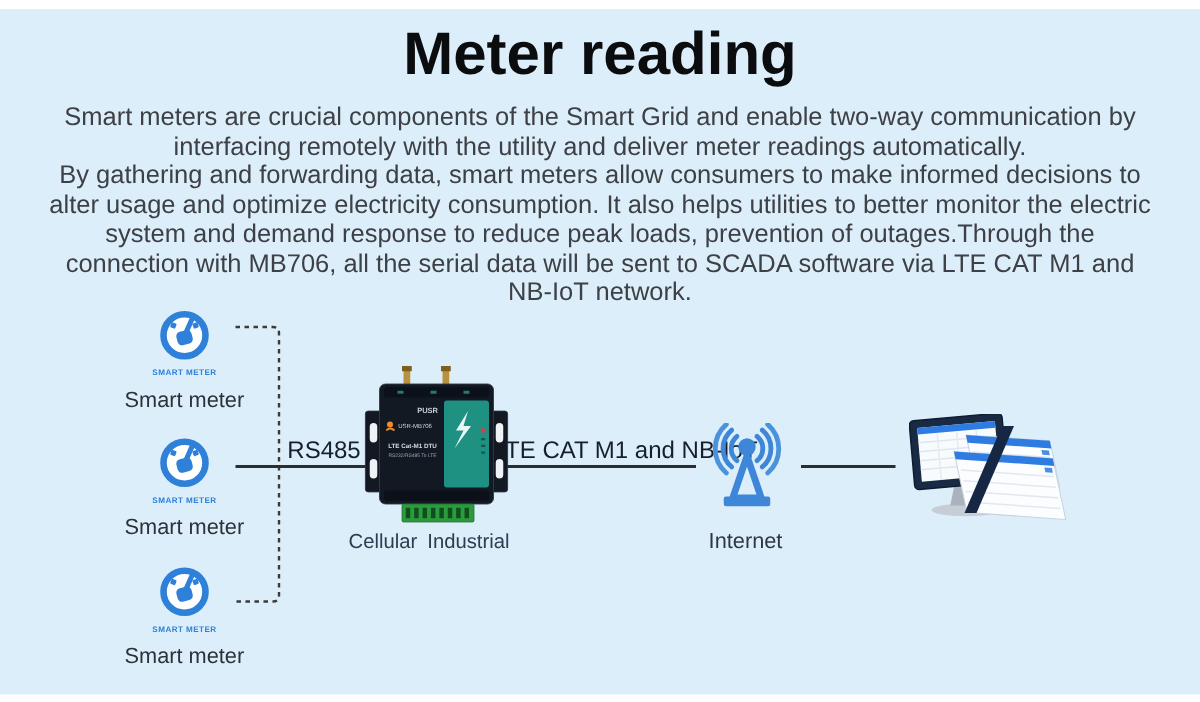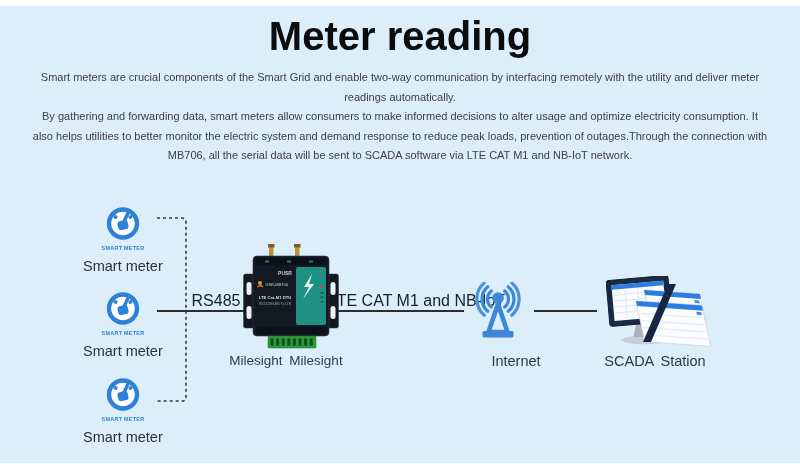--- a/index.html
+++ b/index.html
@@ -3,40 +3,40 @@
 <meta charset="utf-8">
 <style>
   html,body{margin:0;padding:0;}
   body{width:800px;height:468px;font-family:"Liberation Sans",sans-serif;background:#ffffff;}
   .page{position:relative;width:800px;height:468px;overflow:hidden;background:#ffffff;padding-left:43px;}
   .bg{position:absolute;left:0;top:6px;width:800px;height:457px;background:#ddeefb;}
 
   .title{position:absolute;top:13px;left:0;width:800px;text-align:center;
          font-size:40px;line-height:46px;font-weight:700;color:#0b0c0d;}
   .intro{position:absolute;top:68px;left:32px;width:736px;text-align:center;
-         font-size:11px;line-height:19.5px;color:#3d4045;}
+         font-size:17px;line-height:19.5px;color:#3d4045;}
   .intro p{margin:0;}
 
   .diagram-label{position:absolute;text-align:center;color:#2e3844;font-size:14.5px;white-space:nowrap;}
   .link-label{position:absolute;text-align:center;font-weight:400;font-size:16px;color:#15202c;white-space:nowrap;}
 
   .meter{position:absolute;width:58px;text-align:left;}
   .meter.m1{left:94px;top:206px;}
   .meter.m2{left:94px;top:291px;}
   .meter.m3{left:94px;top:377px;}
   .meter .meter-label{font-size:14.5px;color:#2c323a;margin-top:1px;white-space:nowrap;margin-left:-11px;width:80px;}
 
   .connectors{position:absolute;left:0;top:0;pointer-events:none;}
   .rs485-label{left:176px;top:292px;width:80px;}
   .lte-label{left:329px;top:292px;width:144px;}
 
   .router-icon-wrap{position:absolute;left:243px;top:243px;}
   .router-label{left:211px;top:352px;width:150px;font-size:13.5px;line-height:18px;color:#2e3c50;word-spacing:3px;white-space:normal;}
   .internet-icon-wrap{position:absolute;left:464px;top:282px;}
-  .internet-label{left:470px;top:353px;width:92px;}
+  .internet-label{left:451px;top:353px;width:92px;}
   .scada-icon-wrap{position:absolute;left:606px;top:276px;}
   .scada-label{left:585px;top:353px;width:140px;word-spacing:3px;}
 </style>
 </head>
 <body>
 
 <div class="page">
   <div class="bg"></div>
 
   <div class="title">Meter reading</div>
@@ -133,21 +133,21 @@
       <rect x="33.1" y="95.5" width="3" height="7" fill="#0f4f1c"></rect>
       <rect x="38.7" y="95.5" width="3" height="7" fill="#0f4f1c"></rect>
       <rect x="44.3" y="95.5" width="3" height="7" fill="#0f4f1c"></rect>
       <rect x="49.9" y="95.5" width="3" height="7" fill="#0f4f1c"></rect>
       <rect x="55.5" y="95.5" width="3" height="7" fill="#0f4f1c"></rect>
       <rect x="61.1" y="95.5" width="3" height="7" fill="#0f4f1c"></rect>
       <rect x="66.7" y="95.5" width="3" height="7" fill="#0f4f1c"></rect>
     </svg>
   </div>
   <div class="diagram-label router-label">
-    <div>Milesight Milesight</div>
+    <div>Cellular Industrial</div>
   </div>
 
   <div class="internet-icon-wrap">
     <svg width="68" height="64" viewBox="0 0 68 64">
       <path d="M27.3 8.9 A10.5 10.5 0 0 0 27.3 25.1" fill="none" stroke="#3d86d8" stroke-width="3.2" stroke-linecap="round"></path>
       <path d="M23.8 4.7 A16 16 0 0 0 23.8 29.3" fill="none" stroke="#3d86d8" stroke-width="3.2" stroke-linecap="round"></path>
       <path d="M20.2 0.9 A21.5 21.5 0 0 0 20.2 33.3" fill="none" stroke="#4b92dd" stroke-width="3.2" stroke-linecap="round"></path>
       <path d="M40.7 8.9 A10.5 10.5 0 0 1 40.7 25.1" fill="none" stroke="#3d86d8" stroke-width="3.2" stroke-linecap="round"></path>
       <path d="M44.2 4.7 A16 16 0 0 1 44.2 29.3" fill="none" stroke="#3d86d8" stroke-width="3.2" stroke-linecap="round"></path>
       <path d="M47.8 0.9 A21.5 21.5 0 0 1 47.8 33.3" fill="none" stroke="#4b92dd" stroke-width="3.2" stroke-linecap="round"></path>
@@ -189,14 +189,13 @@
         <rect x="0" y="0" width="66" height="5" fill="#2e7ce2"></rect>
         <line x1="2" y1="12" x2="64" y2="12" stroke="#e1e8f0" stroke-width="1"></line>
         <line x1="2" y1="19" x2="64" y2="19" stroke="#e1e8f0" stroke-width="1"></line>
         <line x1="2" y1="26" x2="64" y2="26" stroke="#e1e8f0" stroke-width="1"></line>
         <line x1="2" y1="33" x2="64" y2="33" stroke="#e1e8f0" stroke-width="1"></line>
         <rect x="59" y="6.5" width="5" height="3" fill="#4a90e2"></rect>
       </g>
       <path d="M62 8 L70 8 L45 66 L37 66 Z" fill="#152743"></path>
     </svg>
   </div>
-  <div class="diagram-label scada-label">SCADA Station</div>
 </div>
 
 </body></html>

